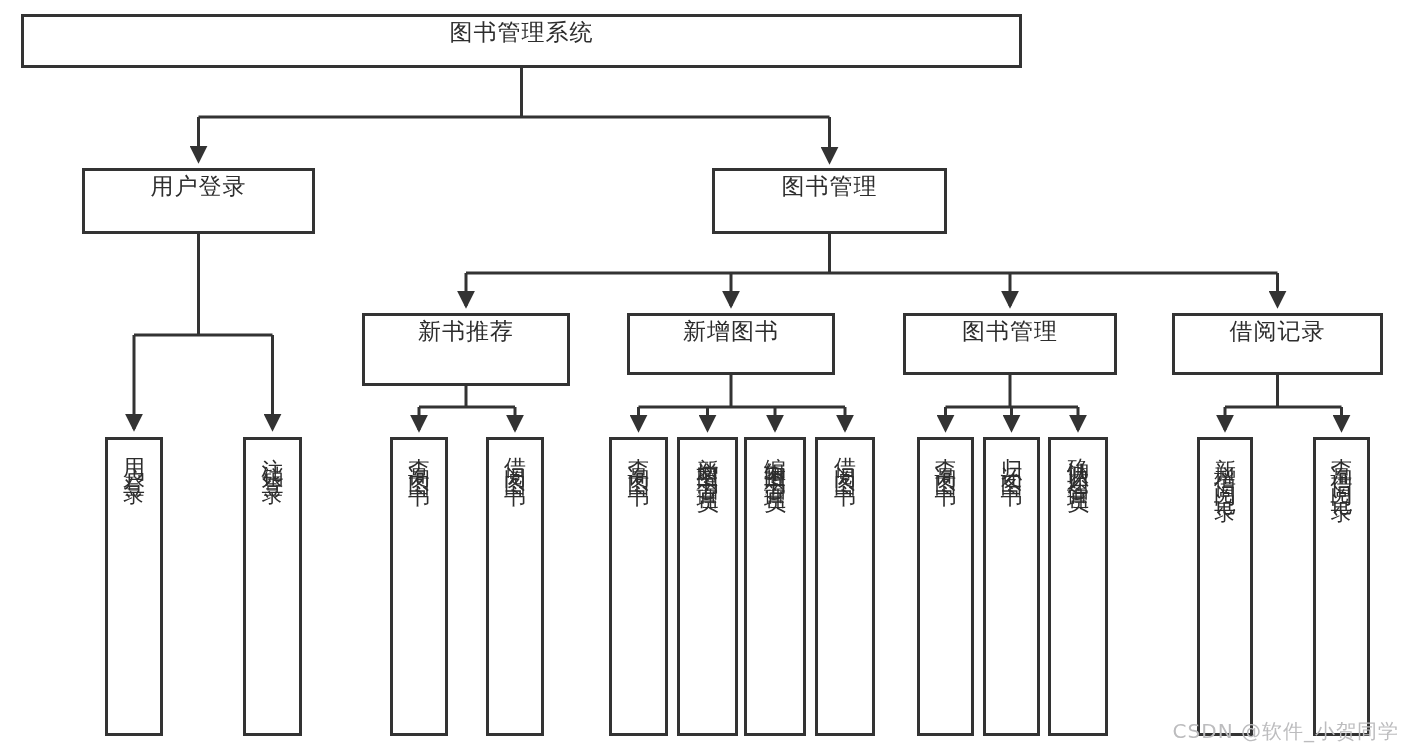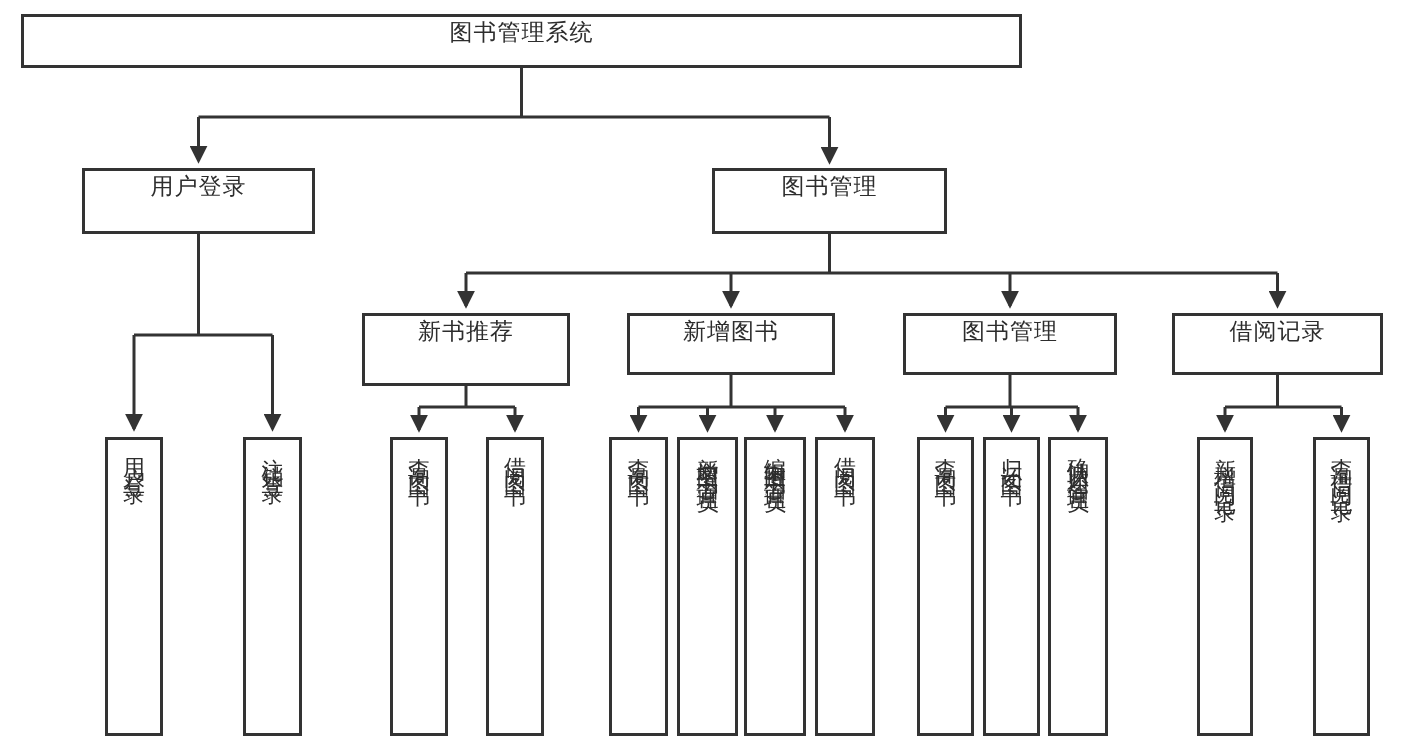--- a/index.html
+++ b/index.html
@@ -135,13 +135,14 @@
     <span class="vtext long">确认归还（管理员）</span>
   </div>
 
   <div class="box v" style="left:1197px;top:437px;width:56px;height:299px">
     <span class="vtext">新增借阅记录</span>
   </div>
   <div class="box v" style="left:1313px;top:437px;width:57px;height:299px">
     <span class="vtext">查询借阅记录</span>
   </div>
 
+  <div class="watermark">CSDN @软件_小贺同学</div>
 </div>
 
 </body></html>

